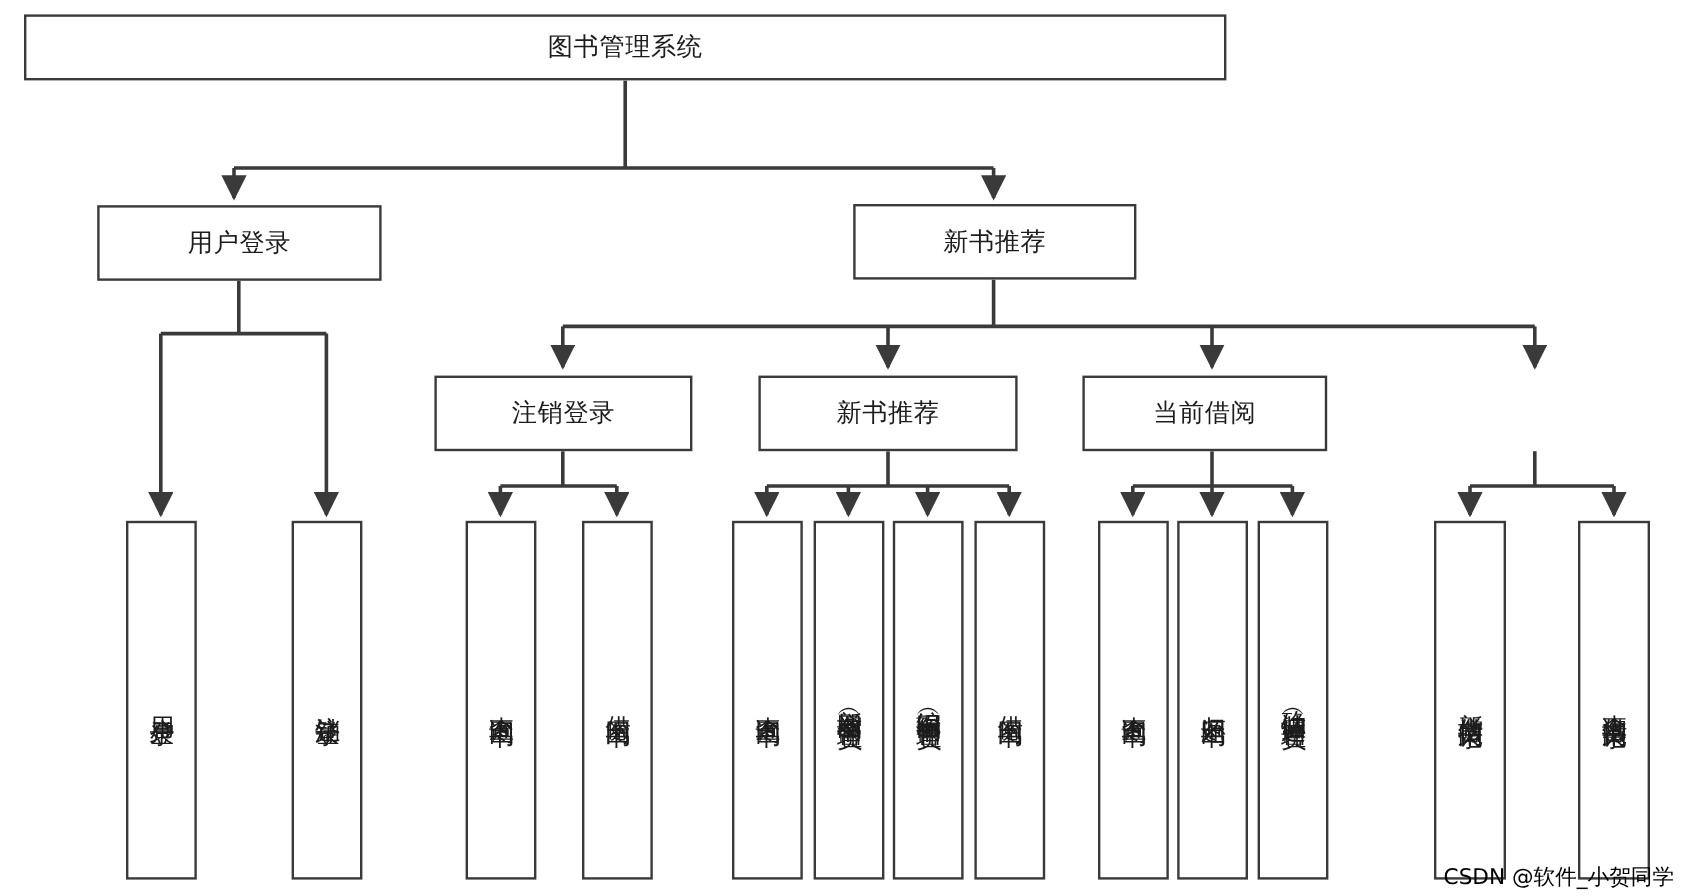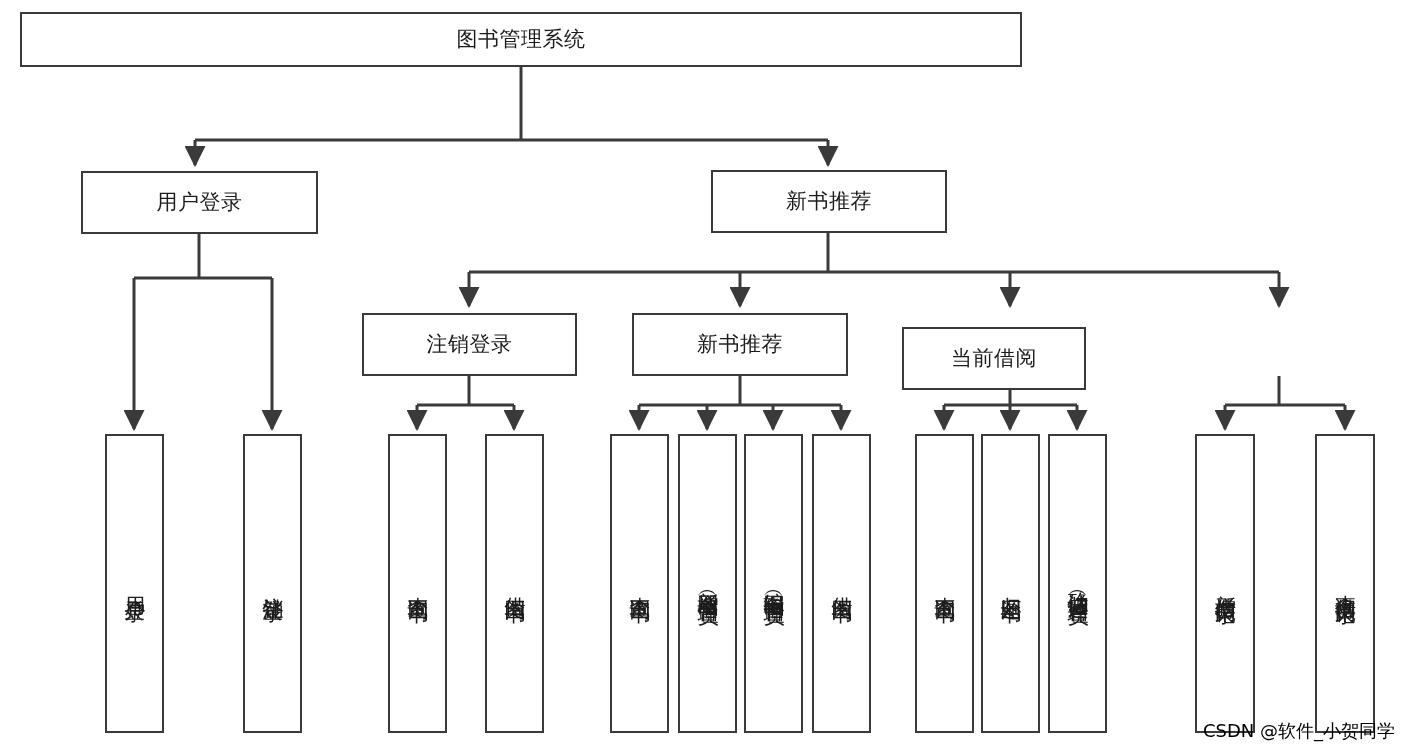--- a/index.html
+++ b/index.html
@@ -134,21 +134,21 @@
   <div class="node" style="left:711px; top:170px; width:236px; height:63px;">
     <span class="node-label">新书推荐</span>
   </div>
 
   <div class="node" style="left:362px; top:313px; width:215px; height:63px;">
     <span class="node-label">注销登录</span>
   </div>
   <div class="node" style="left:632px; top:313px; width:216px; height:63px;">
     <span class="node-label">新书推荐</span>
   </div>
-  <div class="node" style="left:902px; top:327px; width:184px; height:63px;">
+  <div class="node" style="left:902px; top:313px; width:204px; height:63px;">
     <span class="node-label">当前借阅</span>
   </div>
 
   <div class="node vertical" style="left:105px; top:434px; width:59px; height:299px;">
     <span class="node-label">用户登录</span>
   </div>
   <div class="node vertical" style="left:243px; top:434px; width:59px; height:299px;">
     <span class="node-label">注销登录</span>
   </div>
 

